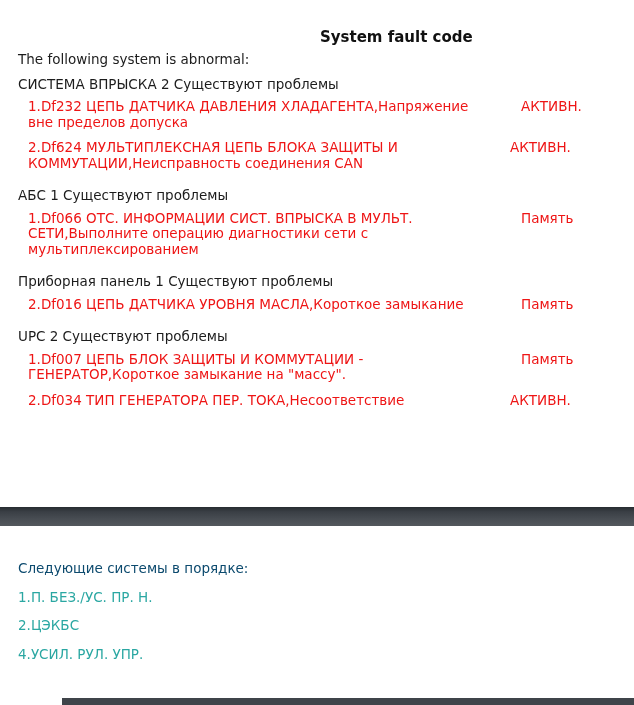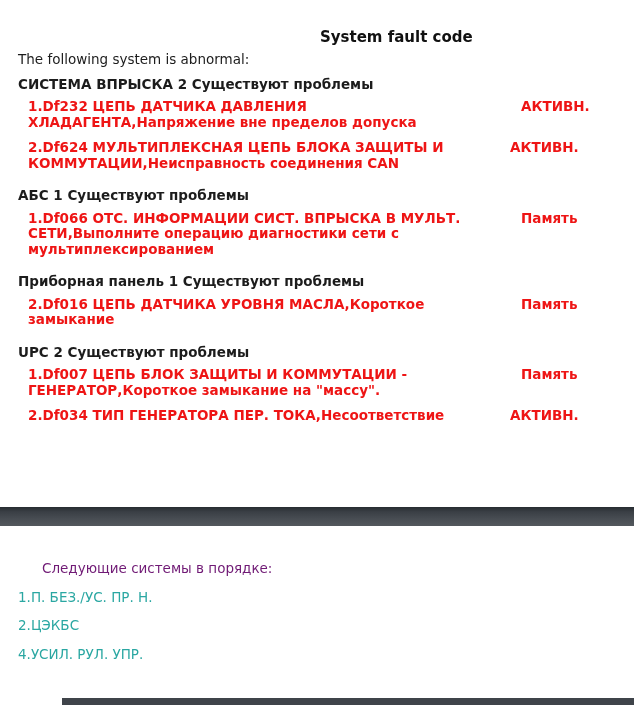--- a/index.html
+++ b/index.html
@@ -18,21 +18,21 @@
     left:320px; top:30px;
     font-size:15px;
     font-weight:700;
     color:#111111;
     white-space:nowrap;
   }
   .intro {
     padding-top:52px;
     margin-left:18px;
   }
-  .section { margin-top:17px;font-weight:bold; }
+  .section { margin-top:17px; }
   .section:first-child { margin-top:9px; }
   .section-heading { margin-left:18px; }
   .fault {
     display:flex;
     align-items:flex-start;
     margin-left:28px;
     margin-top:10px;
   }
   .faults .fault:first-child { margin-top:7px;gap:11px; }
   .fault-text { width:462px; }
@@ -44,21 +44,21 @@
     position:absolute;
     left:0; right:0; top:507px;
     height:19px;
     background:linear-gradient(180deg,#272c31 0%, #3a3f45 25%, #474c52 60%, #53585d 100%);
   }
   .ok-section {
     position:absolute;
     left:18px; top:561px;
   }
   .ok-item { margin-top:13px; }
-  .ok-heading { color:#701a75;margin-left:24px; }
+  .ok-heading { color:#0c4a6e; }
   .bottom-bar {
     position:absolute;
     left:62px; right:0; bottom:0;
     height:7px;
     background:#3f444a;
   }
 </style>
 </head>
 <body>
 

